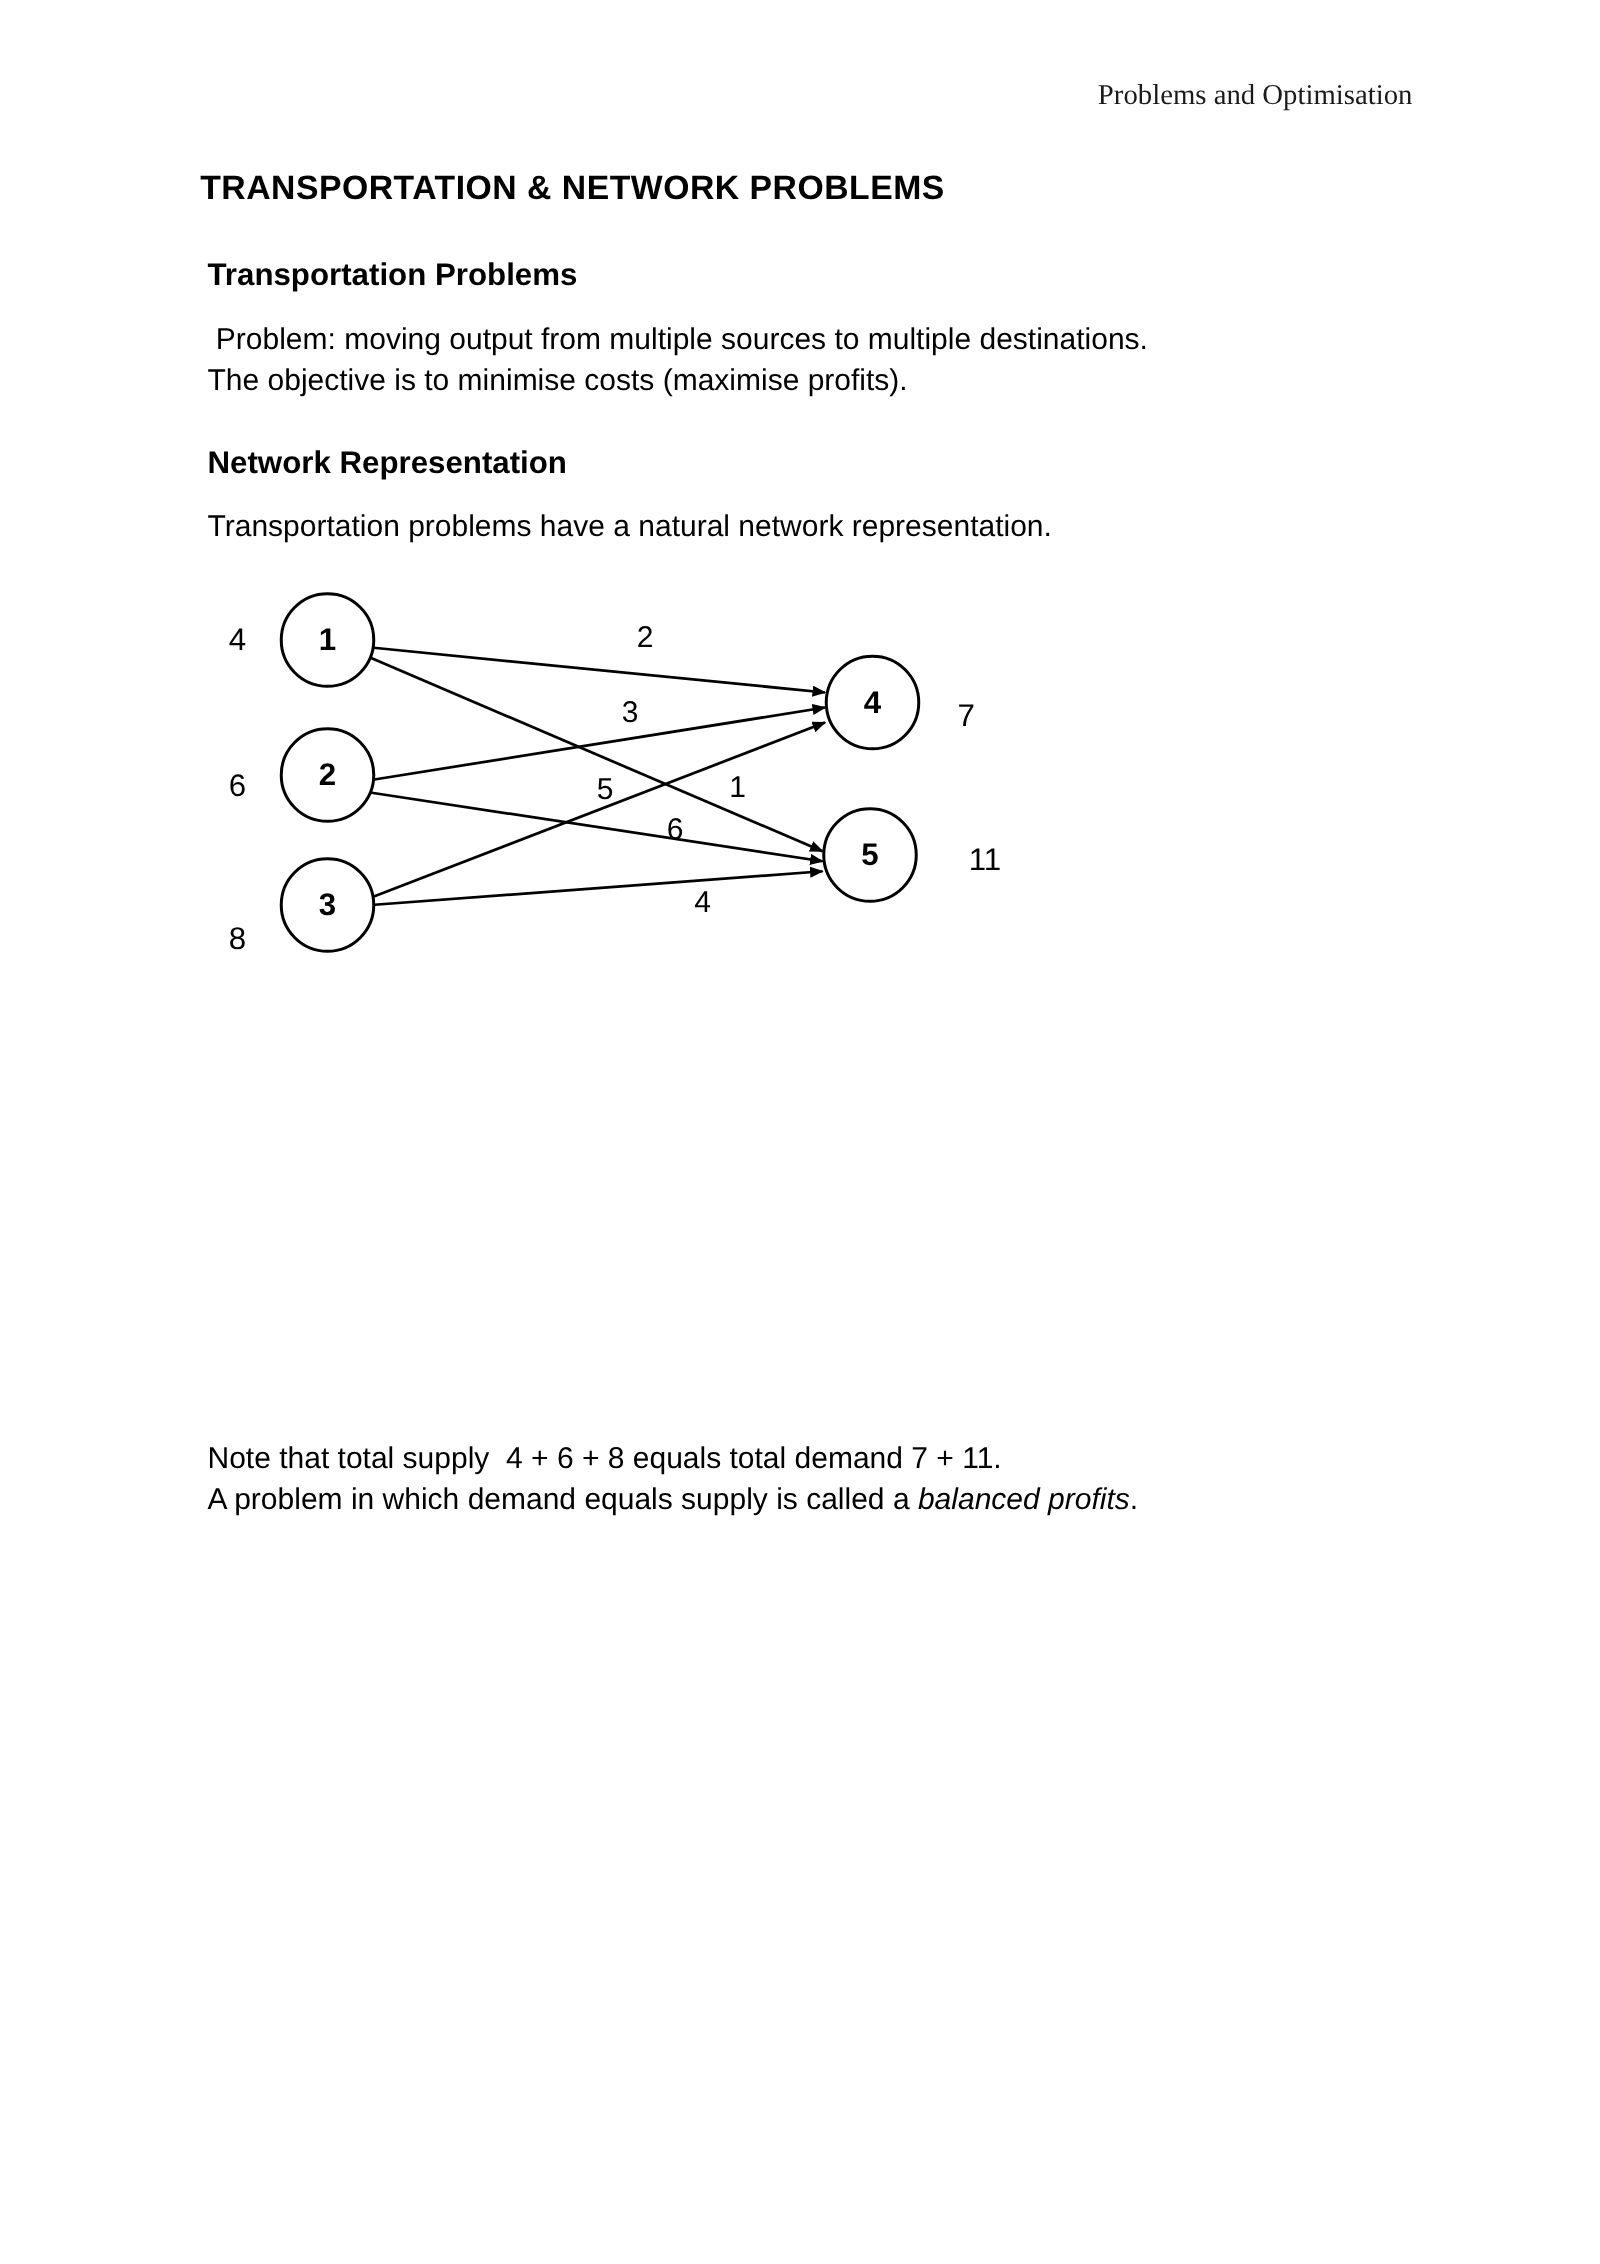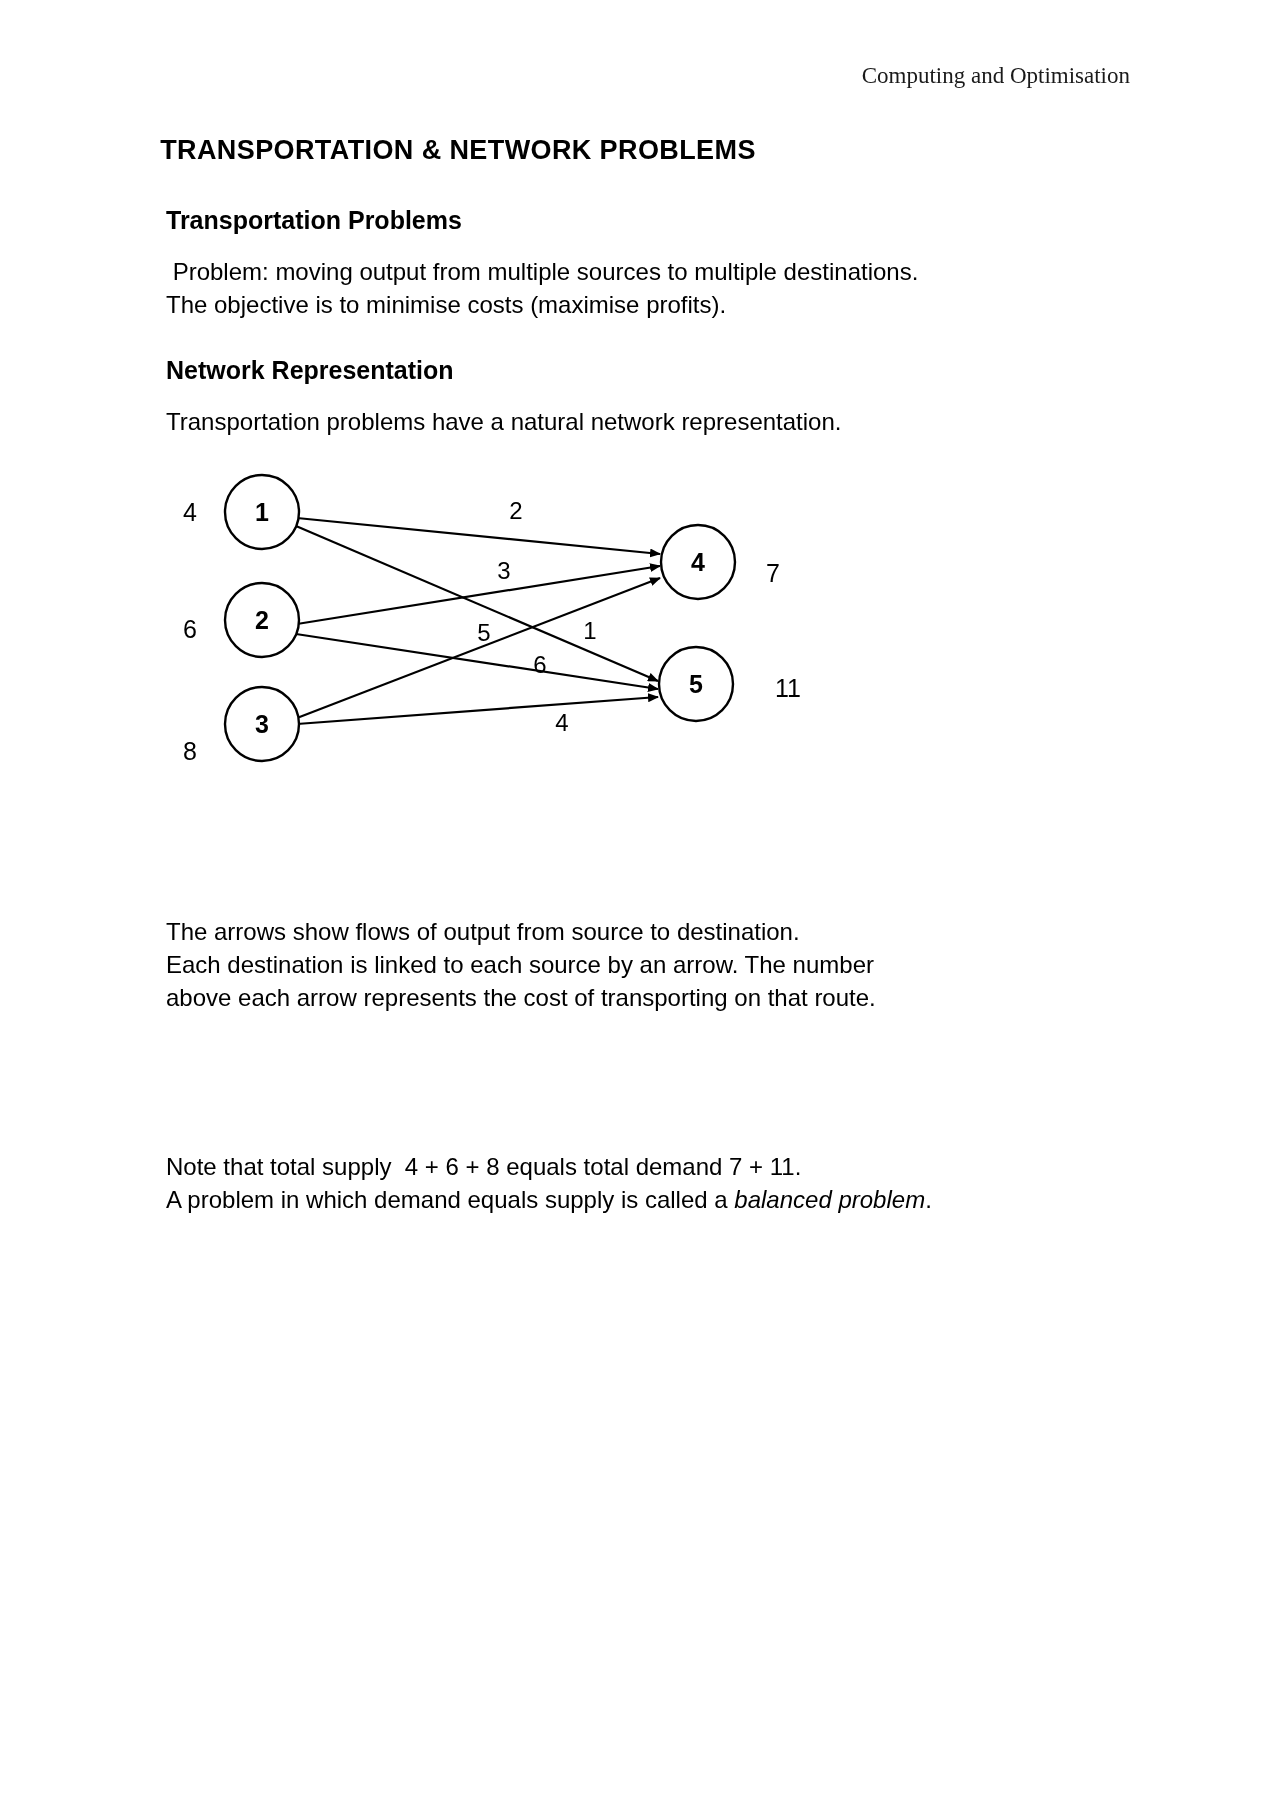--- a/index.html
+++ b/index.html
@@ -93,21 +93,21 @@
     fill:#000;
   }
   .nodecircle{fill:#ffffff;stroke:#000000;stroke-width:2.4;}
   .edge{stroke:#000000;stroke-width:2.2;fill:none;}
 </style>
 </head>
 <body>
 
 <div class="page">
 
-  <div class="running-head">Computing and Optimisation</div>
+  <div class="running-head">Problems and Optimisation</div>
 
   <div class="doc-title">TRANSPORTATION &amp; NETWORK PROBLEMS</div>
 
   <div class="h2" id="h-transportation">Transportation Problems</div>
 
   <div class="para" id="p-problem"> Problem: moving output from multiple sources to multiple destinations. The objective is to minimise costs (maximise profits).</div>
 
   <div class="h2" id="h-network">Network Representation</div>
 
   <div class="para" id="p-natural">Transportation problems have a natural network representation.</div>
@@ -176,22 +176,19 @@
       <text class="costlabel" x="350" y="48">2</text>
       <text class="costlabel" x="338" y="108">3</text>
       <text class="costlabel" x="318" y="170">5</text>
       <text class="costlabel" x="424" y="168">1</text>
       <text class="costlabel" x="374" y="202">6</text>
       <text class="costlabel" x="396" y="260">4</text>
     </svg>
   </div>
 
 
-  <div class="para" id="p-arrows">The arrows show flows of output from source to destination.
-Each destination is linked to each source by an arrow. The number
-above each arrow represents the cost of transporting on that route.</div>
 
 
   <div class="para" id="p-balanced"><span>Note that total supply  4 + 6 + 8 equals total demand 7 + 11.
-A problem in which demand equals supply is called a </span><i>balanced problem</i><span>.</span></div>
+A problem in which demand equals supply is called a </span><i>balanced profits</i><span>.</span></div>
 
 
 </div>
 
 </body></html>

